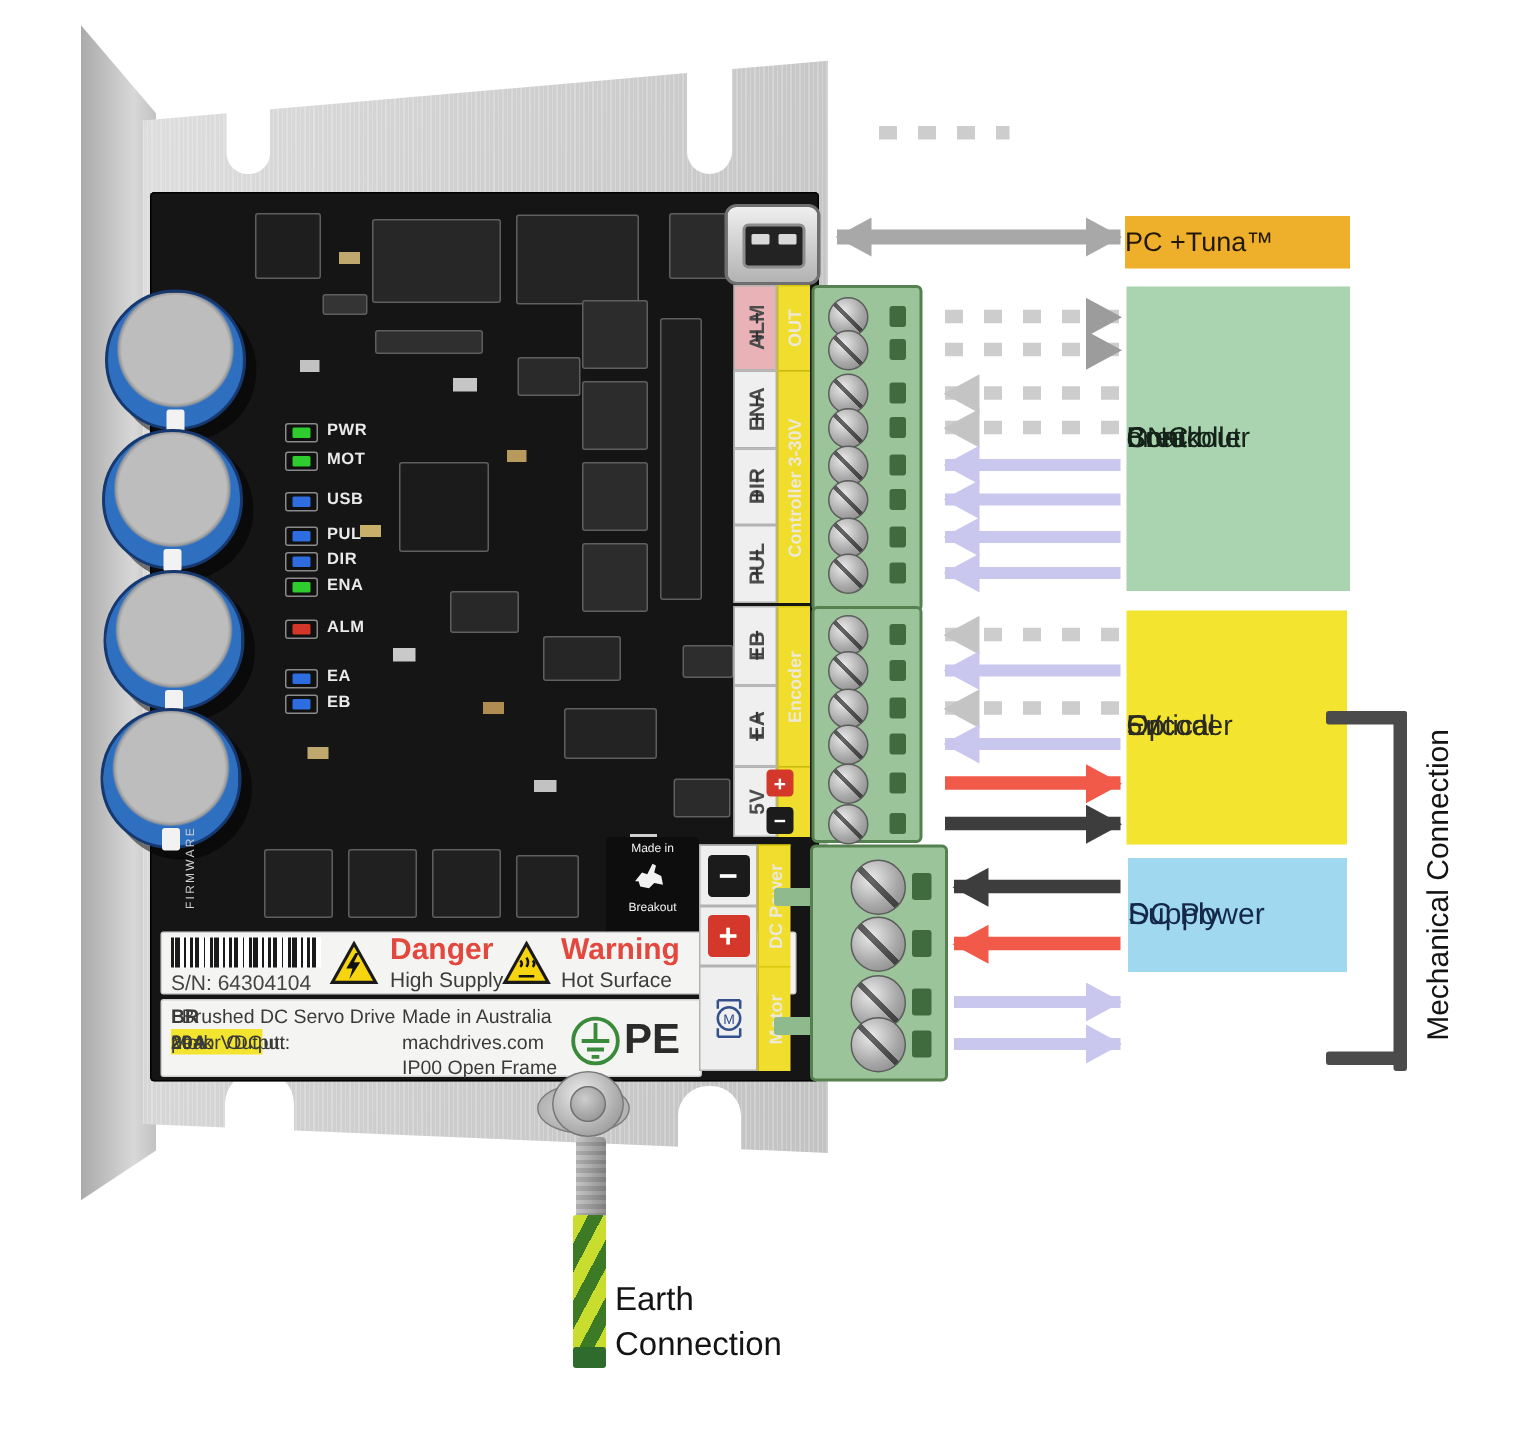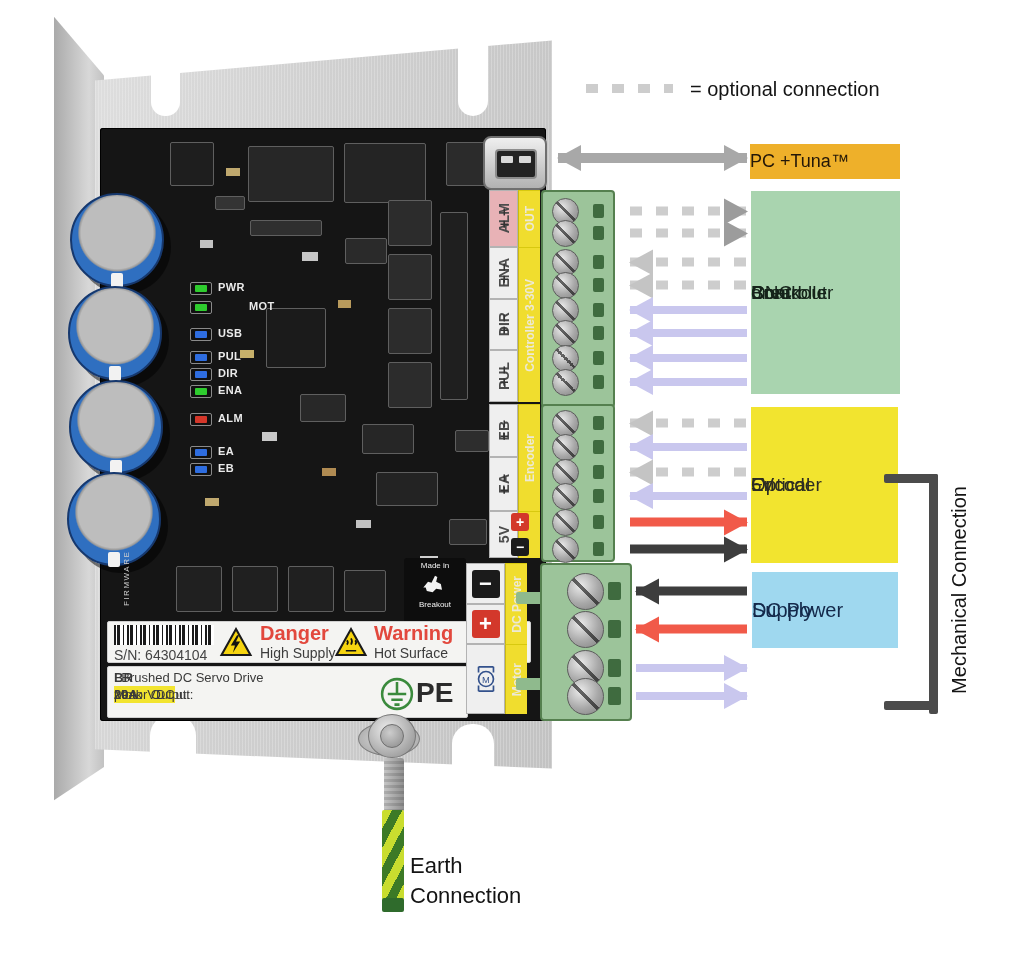--- a/index.html
+++ b/index.html
@@ -150,21 +150,21 @@
   <div class="cap" style="left:67px;top:472px;"></div>
 
   <div id="led-layer" style="left:0;top:0;width:1024px;height:956px;pointer-events:none;">
       <div class="led-chip" style="left: 190px; top: 282px;">
         <div class="led-core" style="background: rgb(46, 204, 46);"></div>
       </div>
       <div class="led-label" style="left: 218px; top: 281px;">PWR</div>
       <div class="led-chip" style="left: 190px; top: 301px;">
         <div class="led-core" style="background: rgb(46, 204, 46);"></div>
       </div>
-      <div class="led-label" style="left: 218px; top: 300px; margin-left: 31px;">MOT</div>
+      <div class="led-label" style="left: 218px; top: 300px;">MOT</div>
       <div class="led-chip" style="left: 190px; top: 328px;">
         <div class="led-core" style="background: rgb(46, 109, 224);"></div>
       </div>
       <div class="led-label" style="left: 218px; top: 327px;">USB</div>
       <div class="led-chip" style="left: 190px; top: 351px;">
         <div class="led-core" style="background: rgb(46, 109, 224);"></div>
       </div>
       <div class="led-label" style="left: 218px; top: 350px;">PUL</div>
       <div class="led-chip" style="left: 190px; top: 368px;">
         <div class="led-core" style="background: rgb(46, 109, 224);"></div>
@@ -220,20 +220,25 @@
       <div style="position:static;"><b>BR</b>&nbsp;&nbsp;<span>Brushed DC Servo Drive</span></div>
       <div style="position:static;">
           <span>Supply Input:</span> 
           <span class="hl">20-    VDC</span>
         </div>
       <div style="position:static;">
           <span>Motor Output:</span> 
           <b>20A</b>
           <span> peak</span>
         </div>
+    </div>
+    <div class="spec" style="left:160px;top:2px;">
+      <div style="position:static;">Made in Australia</div>
+      <div style="position:static;">machdrives.com</div>
+      <div style="position:static;">IP00 Open Frame</div>
     </div>
     <svg viewBox="0 0 24 24" style="left:272px;top:10px;width:34px;height:34px;">
       <circle cx="12" cy="12" r="10.5" stroke="#3a8a3c" stroke-width="1.8" fill="none"></circle>
       <path d="M12 3.5 V12 M5.5 12 H18.5 M8 16 H16 M10.2 19.5 H13.8" stroke="#3a8a3c" stroke-width="1.8" fill="none"></path>
     </svg>
     <div class="pe-text" style="left:308px;top:10px;">PE</div>
   </div>
 
   <div class="usb-shell">
     <div class="usb-hole">
@@ -401,21 +406,20 @@
       </div>
       <div class="conn lavender" style="left: 636px; top: 668px; width: 111px; height: 8px;">
         <span class="ahead right" style="border-left: 24px solid rgb(201, 199, 238);"></span>
       </div>
       <div class="conn lavender" style="left: 636px; top: 696px; width: 111px; height: 8px;">
         <span class="ahead right" style="border-left: 24px solid rgb(201, 199, 238);"></span>
       </div>
     </div>
 
   <div class="legend-dash"></div>
-  <div class="legend-text">= optional connection</div>
 
   <div class="ebox" style="left:751px;top:191px;width:149px;height:203px;background:#a9d4af;font-size:19px;line-height:33px;color:#15231a;">
     <div>CNC</div>
     <div>Controller</div>
     <div>or</div>
     <div>Breakout</div>
     <div>Board</div>
   </div>
   <div class="ebox" style="left:750px;top:144px;width:150px;height:35px;background:#eeb02a;font-size:18px;color:#231708;">
     <div>PC +Tuna™</div>

